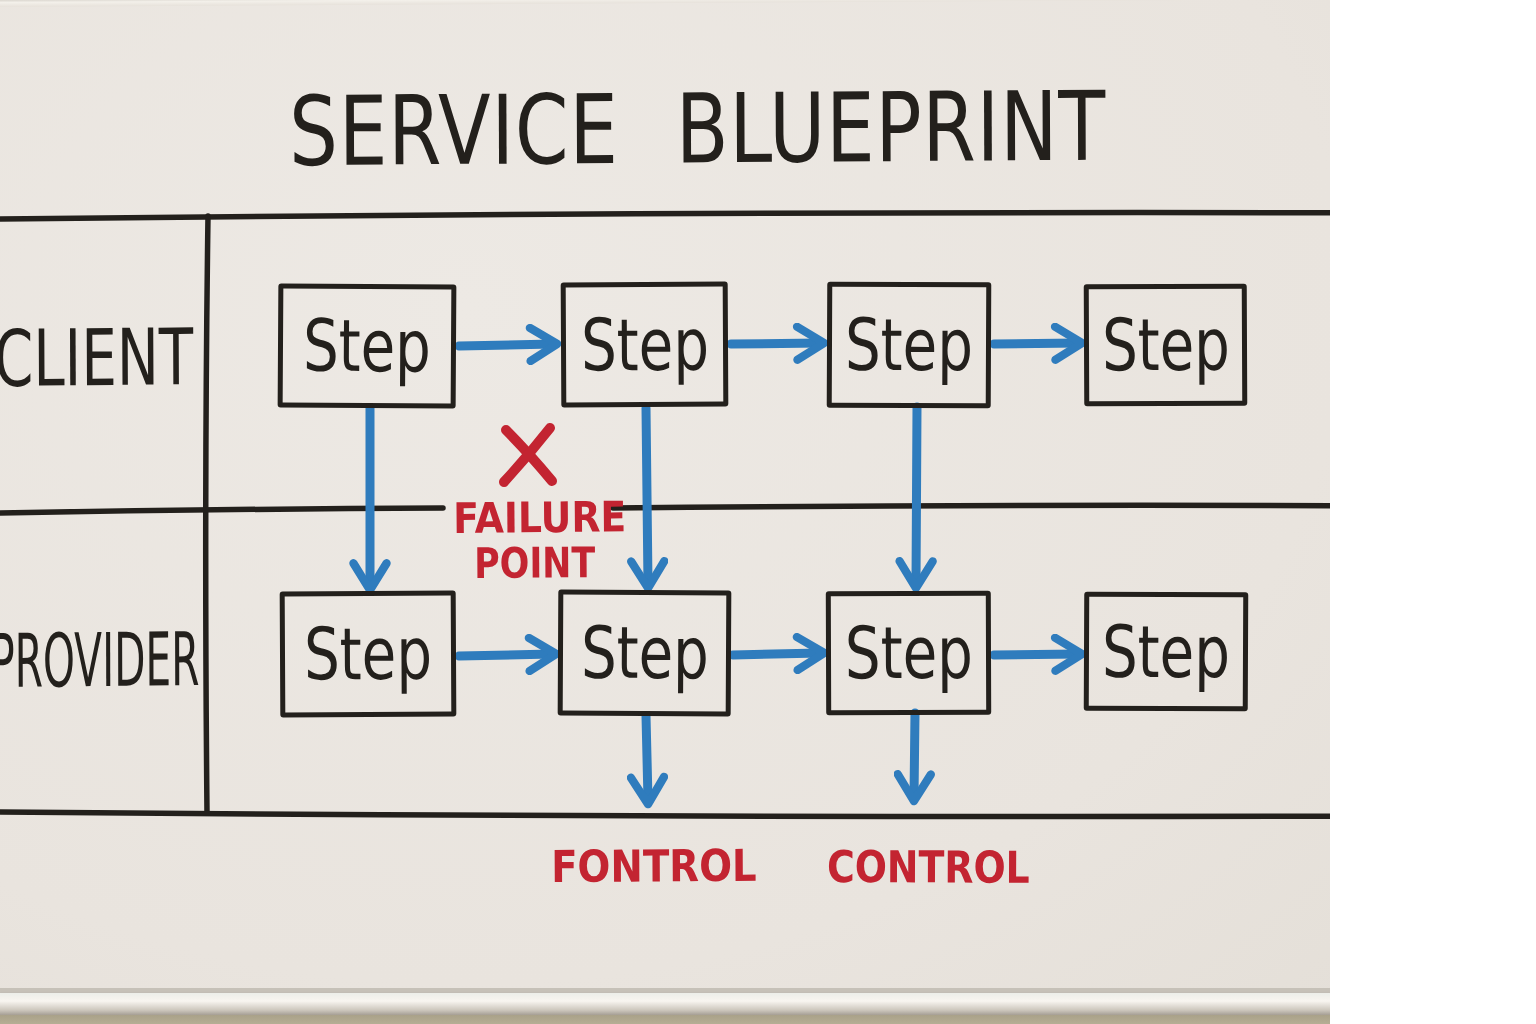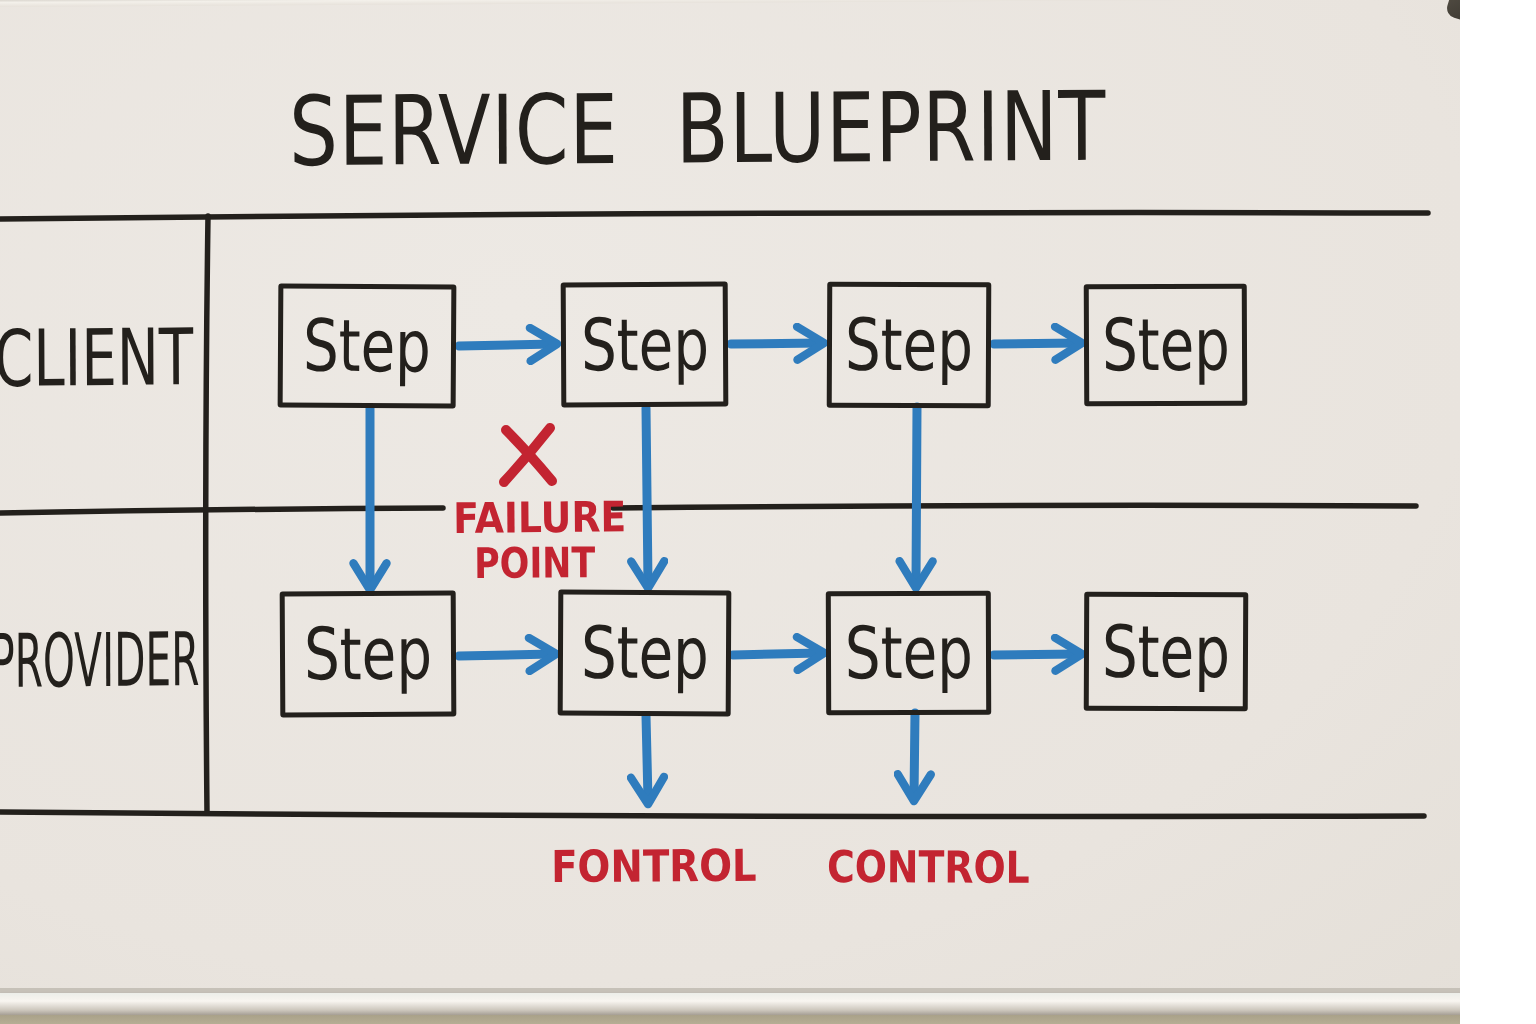--- a/index.html
+++ b/index.html
@@ -5,21 +5,21 @@
   :root{
     --marker-black:#23201c;
     --arrow-blue:#2f7cbd;
     --marker-red:#c32431;
     --board-surface:#e9e4de;
     --wall:#a89e80;
   }
   html,body{margin:0;padding:0;}
   body{width:1536px;height:1024px;overflow:hidden;font-family:"DejaVu Sans",sans-serif;}
   .board{
-    position:relative;width:1460px;height:1024px;overflow:hidden;
+    position:relative;width:1330px;height:1024px;overflow:hidden;
     background:radial-gradient(120% 120% at 35% 30%, #ede9e4 0%, var(--board-surface) 55%, #e0dbd3 100%);
     text-align:right;
   }
   
   .frame-top{
     position:absolute;left:-6px;top:-4px;width:1560px;height:11px;
     background:linear-gradient(180deg,#b3ada3 0%,#f3f0ea 60%,#e7e2db 100%);
     transform:rotate(-0.33deg);transform-origin:left center;
   }
   .frame-right{

